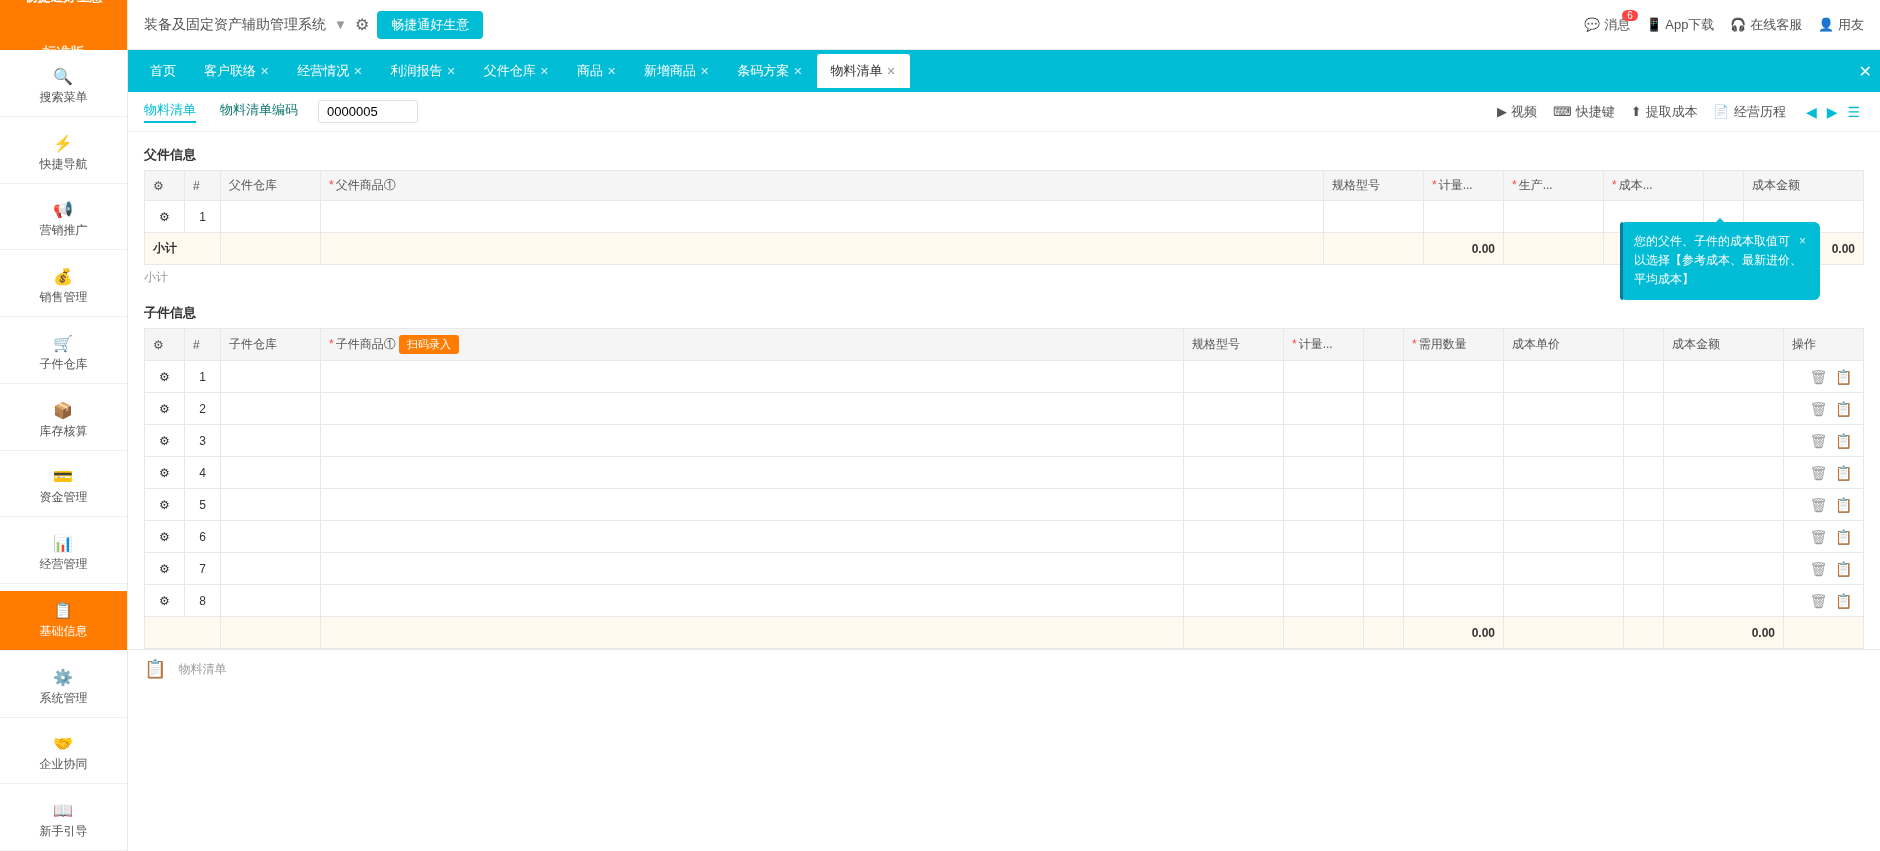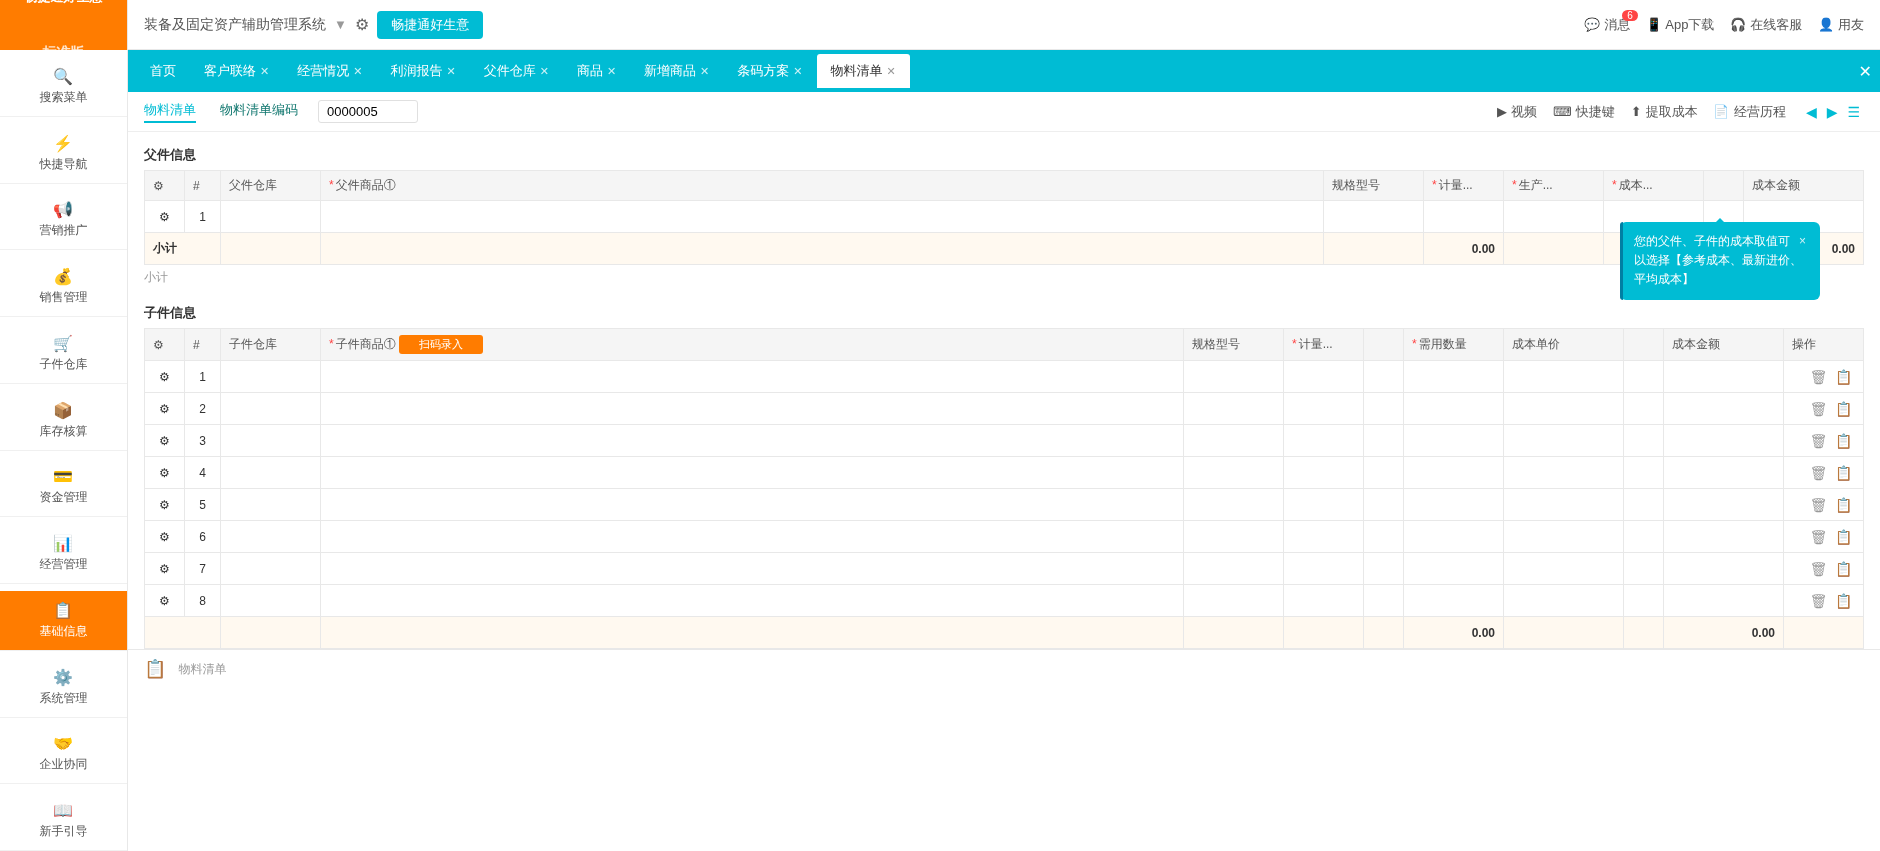--- a/index.html
+++ b/index.html
@@ -166,21 +166,21 @@
     }
     .data-table tr.subtotal td {
       background: #fff9f0;
       font-weight: bold;
     }
     .th-required { color: #ff4444; margin-right: 2px; }
     .scan-btn {
       background: #ff7c00;
       color: white;
       border: none;
-      padding: 2px 20px;
+      padding: 2px 8px;
       border-radius: 3px;
       font-size: 11px;
       cursor: pointer;
     }
     .row-num { color: #999; text-align: center; width: 32px; }
     .icon-btn { background: none; border: none; cursor: pointer; color: #999; font-size: 14px; padding: 2px; }
     .ops-cell { display: flex; gap: 4px; justify-content: flex-end; }
 
     
     .tooltip-popup {

